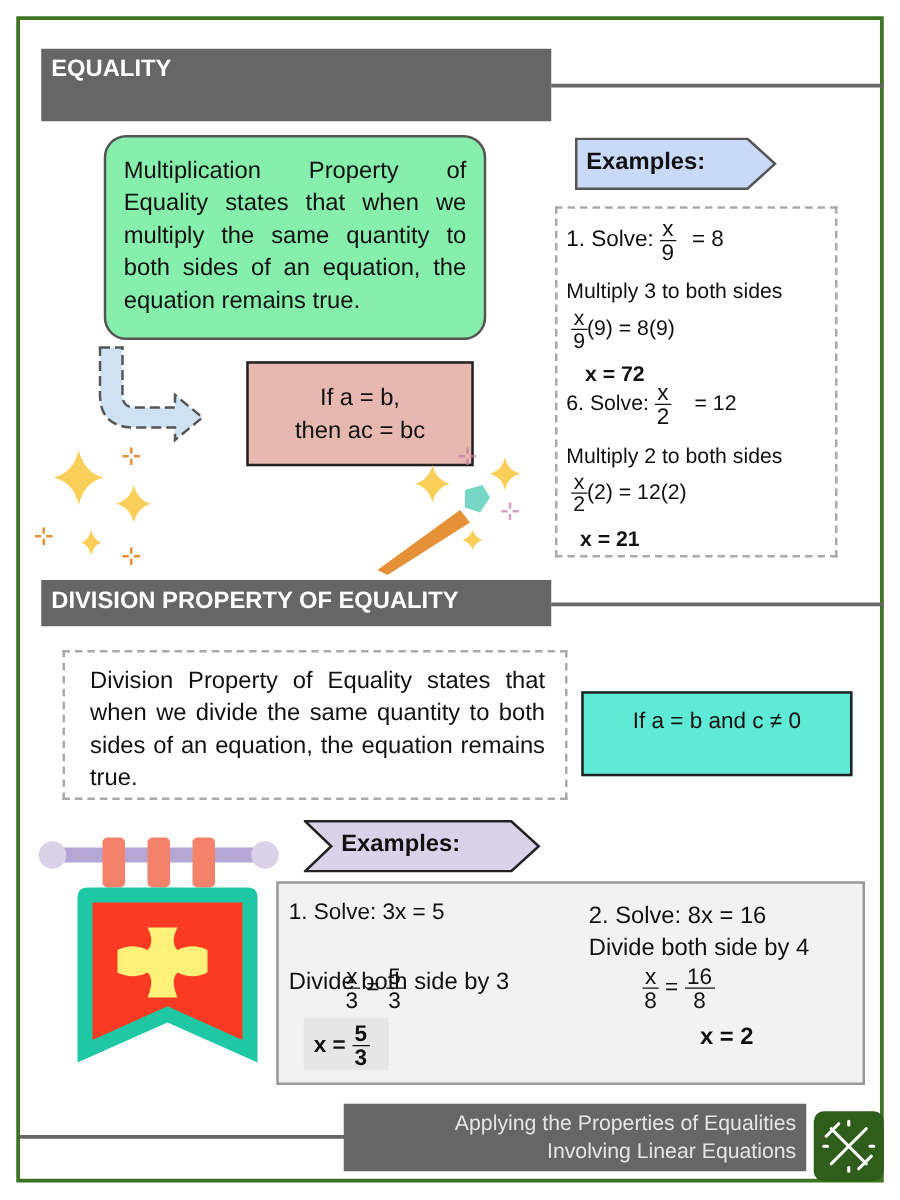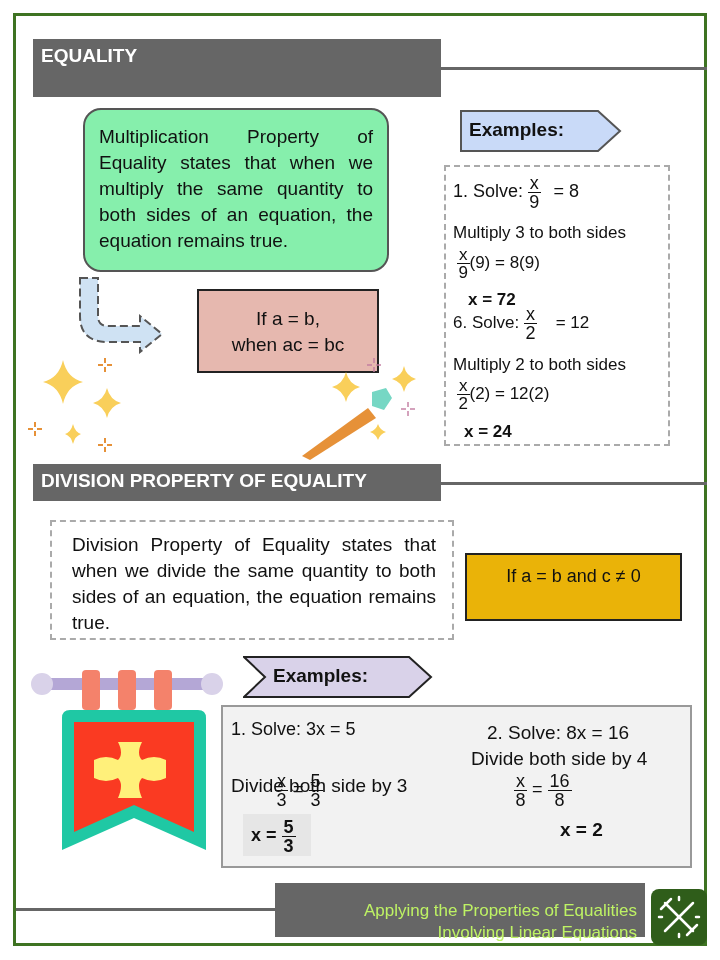--- a/index.html
+++ b/index.html
@@ -8,21 +8,21 @@
   .hdr { position: absolute; background: #666666; color: #fff; font-weight: bold; font-size: 19px; line-height: 26px; padding: 4px 8px; }
   .hline { position: absolute; height: 3px; background: #666666; }
   .bubble { position: absolute; border: 2px solid #555; border-radius: 18px; background: #86efac; font-size: 19px; line-height: 26px; padding: 14px 14px; text-align: justify; }
   .pinkbox { position: absolute; border: 2px solid #222; text-align: center; font-size: 19px; line-height: 26px; }
   .ex-tag { position: absolute; }
   .dashbox { position: absolute; border: 2px dashed #aaa; }
   .line { position: absolute; font-size: 17px; white-space: nowrap; }
   .frac { display: inline-flex; flex-direction: column; align-items: center; vertical-align: middle; line-height: 1; }
   .frac .n { border-bottom: 1.5px solid #111; padding: 0 2px; }
   .graybox { position: absolute; background: #f2f2f2; border: 2px solid #999; }
-  .footer { position: absolute; background: #666; color: #bef264; text-align: right; font-size: 17px; line-height: 22px; padding: 17px 8px; }
+  .footer { position: absolute; background: #666; color: #e5e5e5; text-align: right; font-size: 17px; line-height: 22px; padding: 5px 8px; }
 </style>
 </head>
 <body>
 
 <div class="frame"></div>
 
 <div class="hdr" style="left:33px;top:39px;width:408px;height:58px;">
   <div>EQUALITY</div>
 </div>
 <div class="hline" style="left:441px;top:67px;width:266px;"></div>
@@ -30,21 +30,21 @@
 <div class="bubble" style="left:83px;top:108px;width:306px;height:164px;">
   <span>Multiplication Property of Equality states that when we multiply the same quantity to both sides of an equation, the equation remains true.</span>
 </div>
 
 <svg style="position:absolute;left:76px;top:276px;" width="90" height="80">
   <path d="M4 2 H22 V40 Q22 50 32 50 H64 V40 L86 58 L64 76 V66 H32 Q4 66 4 40 Z" fill="#cfe2f3" stroke="#555" stroke-width="2" stroke-dasharray="8,4"></path>
 </svg>
 
 <div class="pinkbox" style="left:161px;top:289px;width:182px;height:84px;background:#e6b8af;padding-top:15px;margin-left:36px;">
   <div>If a = b,</div>
-  <div>when ac = bc</div>
+  <div>then ac = bc</div>
 </div>
 
 <svg style="position:absolute;left:25px;top:350px;" width="120" height="110">
   <path d="M38 10 Q42 28 58 32 Q42 36 38 54 Q34 36 18 32 Q34 28 38 10Z" fill="#f9cf5a"></path>
   <path d="M82 38 Q85 50 96 53 Q85 56 82 68 Q79 56 68 53 Q79 50 82 38Z" fill="#f9cf5a"></path>
   <path d="M48 74 Q50 82 56 84 Q50 86 48 94 Q46 86 40 84 Q46 82 48 74Z" fill="#f9cf5a"></path>
   <g stroke="#e69138" stroke-width="2">
       <path d="M80 8v5M80 17v5M73 15h5M82 15h5"></path>
       <path d="M10 72v5M10 81v5M3 79h5M12 79h5"></path>
       <path d="M80 88v5M80 97v5M73 95h5M82 95h5"></path>
@@ -93,32 +93,32 @@
     </span>
   <span style="margin-left:14px;">= 12</span>
 </div>
 <div class="line" style="left:453px;top:355px;">Multiply 2 to both sides</div>
 <div class="line" style="left:457px;top:377px;">
   <span class="frac">
       <span class="n">x</span>
       <span>2</span>
     </span><span>(2) = 12(2)</span>
 </div>
-<div class="line" style="left:464px;top:422px;font-weight:bold;">x = 24</div>
+<div class="line" style="left:464px;top:422px;font-weight:bold;">x = 21</div>
 
 <div class="hdr" style="left:33px;top:464px;width:408px;height:37px;">
   <span>DIVISION PROPERTY OF EQUALITY</span>
 </div>
 <div class="hline" style="left:441px;top:482px;width:266px;"></div>
 
 <div class="dashbox" style="left:50px;top:520px;width:404px;height:120px;padding:10px 16px 0 20px;font-size:19px;line-height:26px;text-align:justify;">
   <span>Division Property of Equality states that when we divide the same quantity to both sides of an equation, the equation remains true.</span>
 </div>
 
-<div class="pinkbox" style="left:465px;top:553px;width:217px;height:68px;background:#eab308;font-size:18px;padding-top:8px;">
+<div class="pinkbox" style="left:465px;top:553px;width:217px;height:68px;background:#5eead4;font-size:18px;padding-top:8px;">
   <div>If a = b and c ≠ 0</div>
 </div>
 
 <svg style="position:absolute;left:30px;top:660px;" width="195" height="205">
   <rect x="10" y="18" width="175" height="12" rx="6" fill="#b4a7d6"></rect>
   <circle cx="12" cy="24" r="11" fill="#d9d2e9"></circle>
     <circle cx="182" cy="24" r="11" fill="#d9d2e9"></circle>
   <rect x="52" y="10" width="18" height="40" rx="4" fill="#f4826b"></rect>
   <rect x="88" y="10" width="18" height="40" rx="4" fill="#f4826b"></rect>
   <rect x="124" y="10" width="18" height="40" rx="4" fill="#f4826b"></rect>
@@ -148,21 +148,21 @@
     </span>
 </div>
 <div style="position:absolute;left:243px;top:814px;width:68px;height:42px;background:#e6e6e6;font-weight:bold;font-size:18px;padding:4px 0 0 8px;">
   <span>x =</span>
   <span class="frac">
       <span class="n">5</span>
       <span>3</span>
     </span>
 </div>
 
-<div class="line" style="left:471px;top:722px;font-size:19px;margin-left:16px;">2. Solve: 8x = 16</div>
+<div class="line" style="left:471px;top:722px;font-size:19px;">2. Solve: 8x = 16</div>
 <div class="line" style="left:471px;top:748px;font-size:19px;">Divide both side by 4</div>
 <div class="line" style="left:514px;top:772px;font-size:18px;">
   <span class="frac">
       <span class="n">x</span>
       <span>8</span>
     </span>
   <span>=</span>
   <span class="frac">
       <span class="n">16</span>
       <span>8</span>

